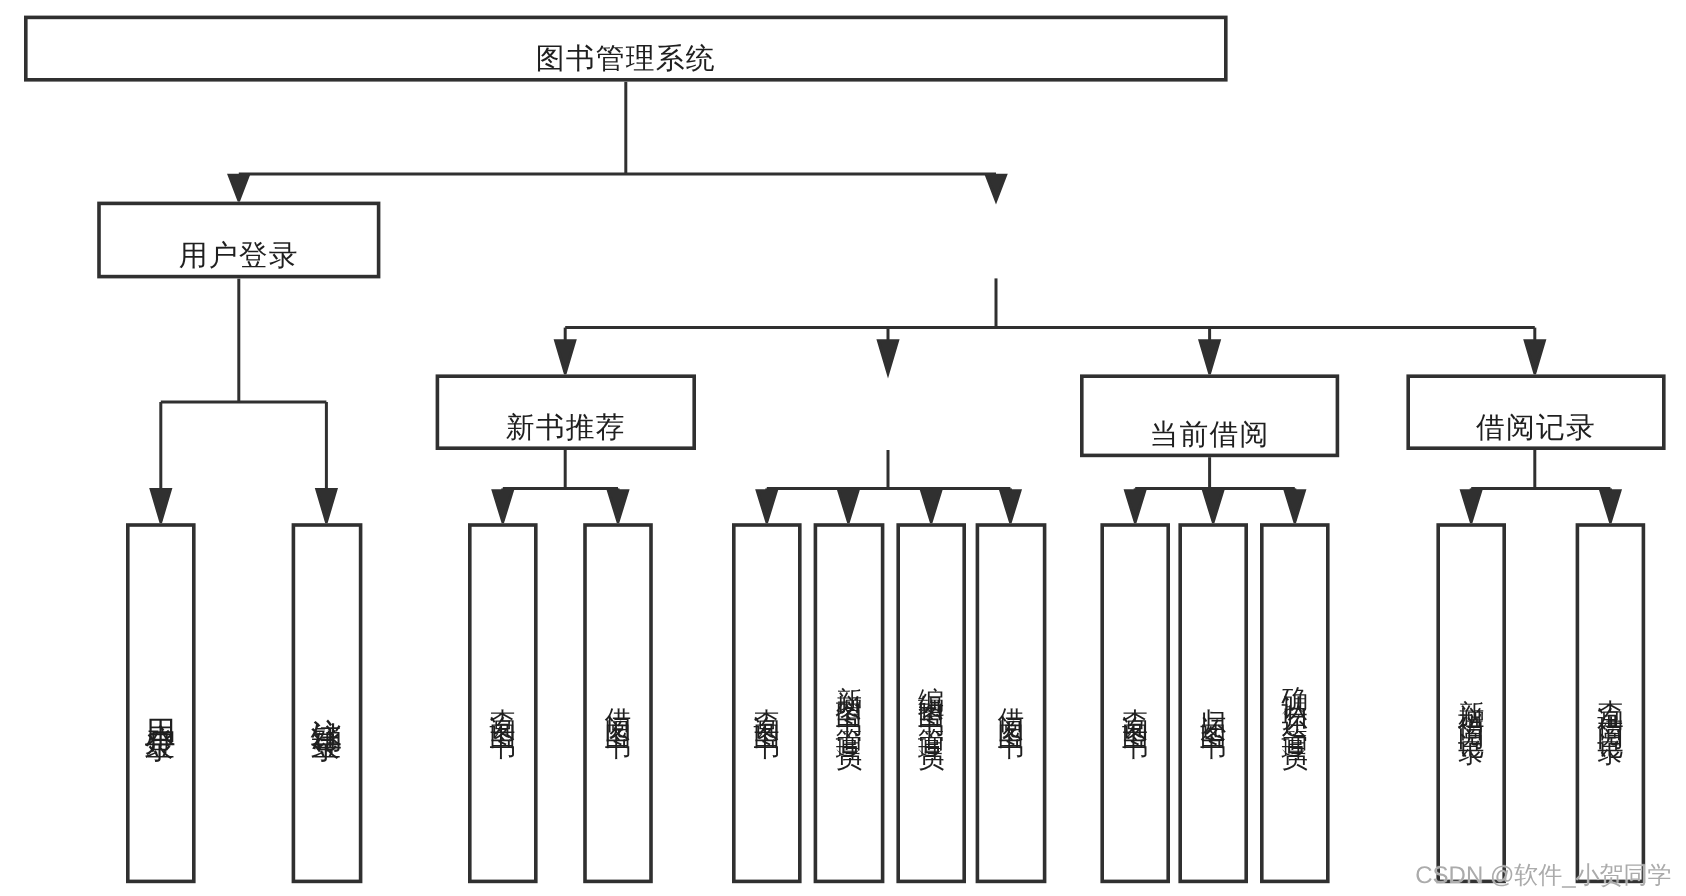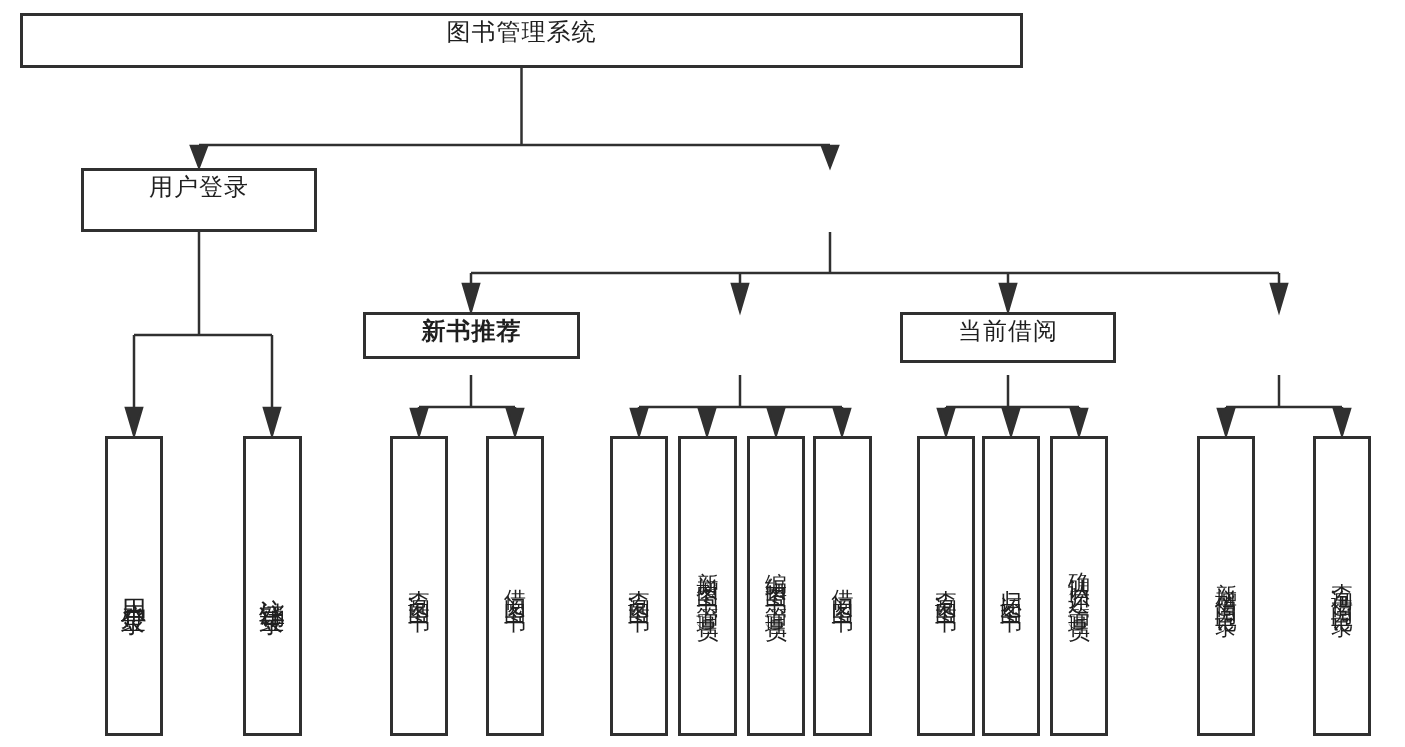--- a/index.html
+++ b/index.html
@@ -22,21 +22,21 @@
   }
   .node {
     position: absolute;
     box-sizing: border-box;
     border: 3px solid #303030;
     background: #ffffff;
     color: #1f1f1f;
   }
   .hbox {
     display: flex;
-    align-items: flex-start;
+    align-items: flex-end;
     justify-content: center;
   }
   .hbox .label {
     font-size: 24px;
     letter-spacing: 1px;
     white-space: nowrap;
   }
   .vbox {  }
   .vbox .label {
     position: absolute;
@@ -147,25 +147,28 @@
   </svg>
 
   <div class="node hbox" style="left:20px; top:13px; width:1003px; height:55px;">
     <span class="label">图书管理系统</span>
   </div>
 
   <div class="node hbox" style="left:81px; top:168px; width:236px; height:64px;">
     <span class="label">用户登录</span>
   </div>
 
-  <div class="node hbox" style="left:363px; top:312px; width:217px; height:47px;font-weight:bold;">
+  <div class="node hbox" style="left:363px; top:312px; width:217px; height:63px;">
     <span class="label">新书推荐</span>
   </div>
-  <div class="node hbox" style="left:900px; top:312px; width:216px; height:51px;">
+  <div class="node hbox" style="left:900px; top:312px; width:216px; height:69px;">
     <span class="label">当前借阅</span>
+  </div>
+  <div class="node hbox" style="left:1172px; top:312px; width:216px; height:63px;">
+    <span class="label">借阅记录</span>
   </div>
 
   <div class="node vbox big" style="left:105px; top:436px; width:58px; height:300px;">
     <span class="label">用户登录</span>
   </div>
   <div class="node vbox big" style="left:243px; top:436px; width:59px; height:300px;">
     <span class="label">注销登录</span>
   </div>
 
   <div class="node vbox" style="left:390px; top:436px; width:58px; height:300px;">
@@ -198,14 +201,15 @@
     <span class="label">确认归还（管理员）</span>
   </div>
 
   <div class="node vbox" style="left:1197px; top:436px; width:58px; height:300px;">
     <span class="label">新增借阅记录</span>
   </div>
   <div class="node vbox" style="left:1313px; top:436px; width:58px; height:300px;">
     <span class="label">查询借阅记录</span>
   </div>
 
+  <div class="watermark">CSDN @软件_小贺同学</div>
 
 </div>
 
 </body></html>

